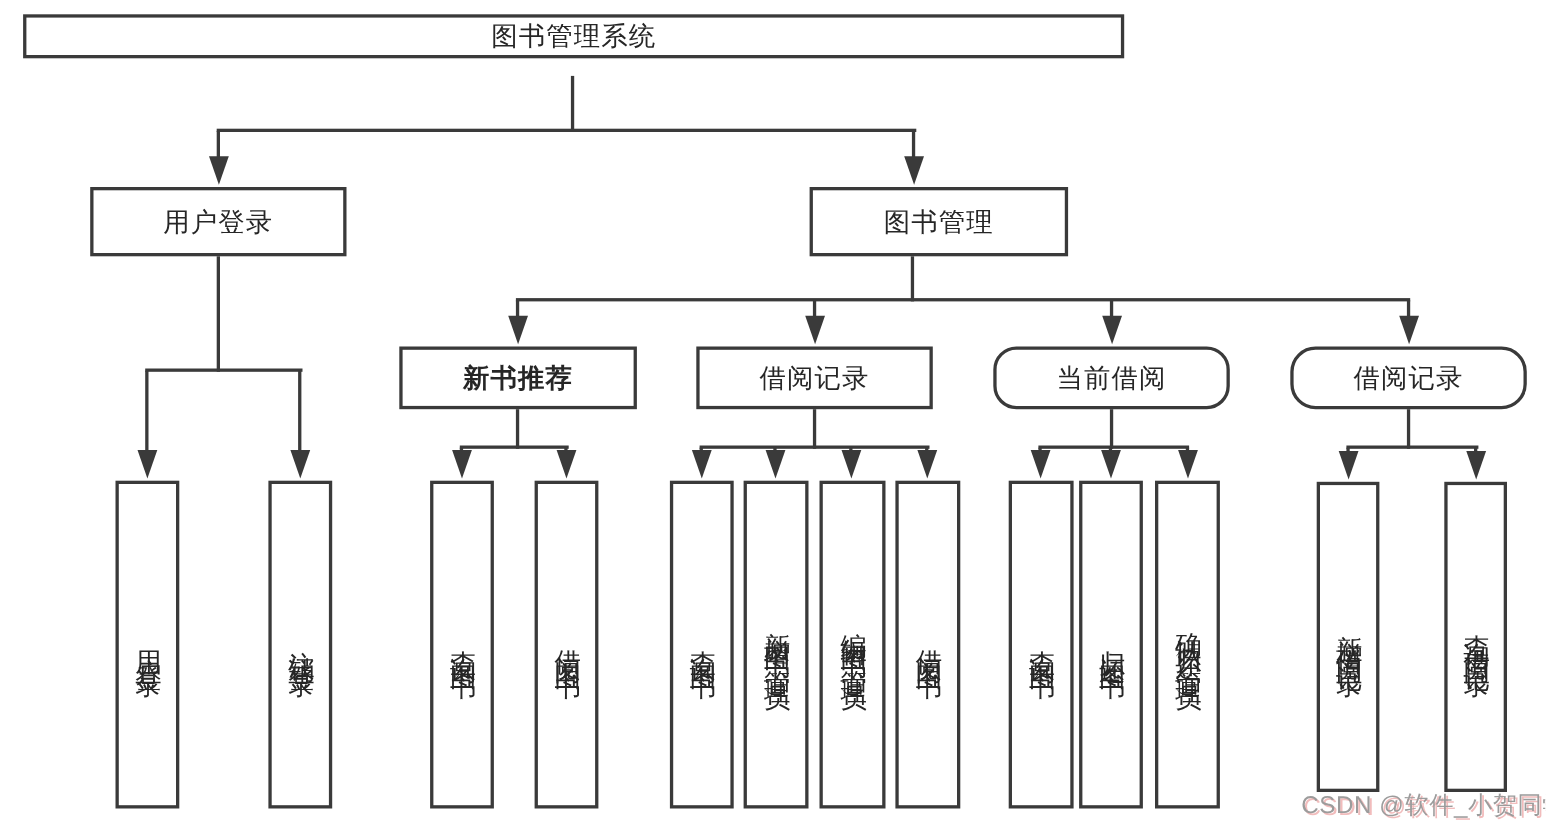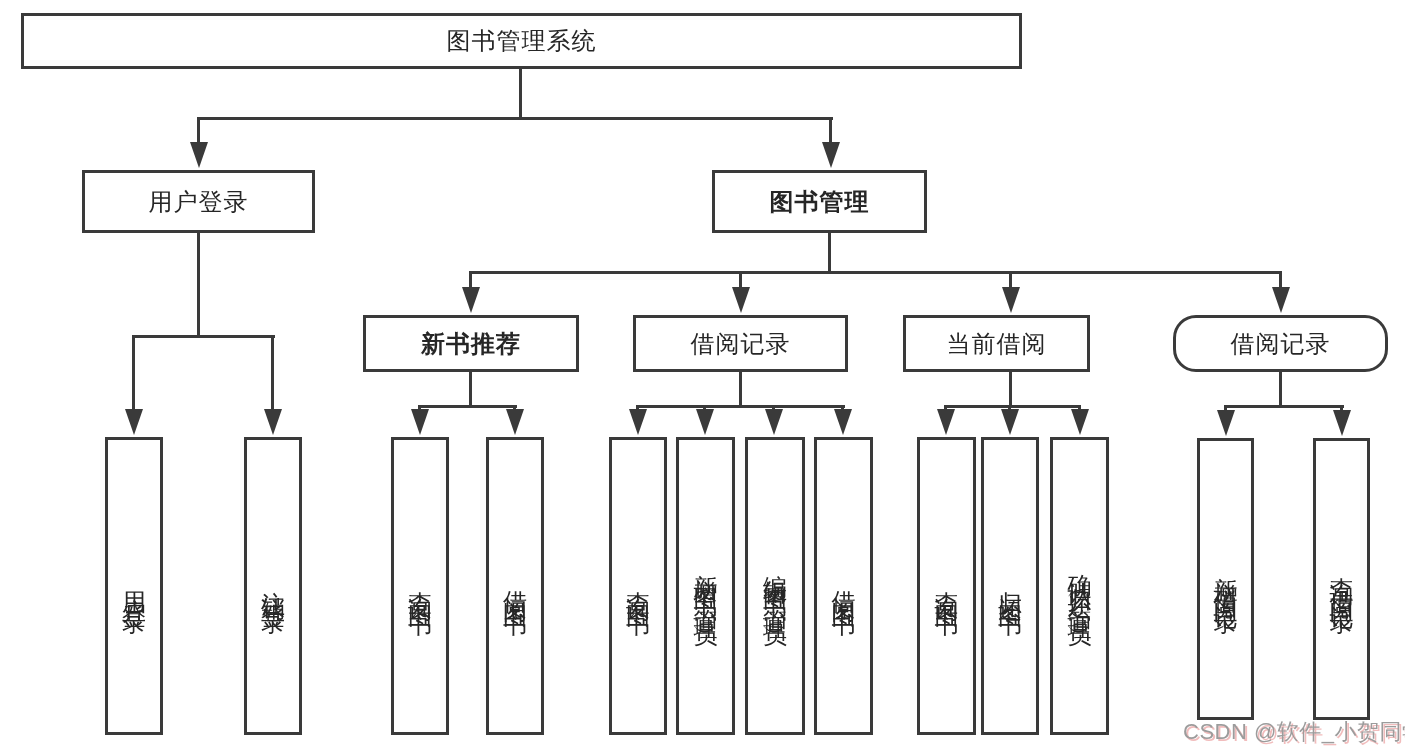--- a/index.html
+++ b/index.html
@@ -29,38 +29,38 @@
     position:absolute;left:1183px;top:717px;z-index:5;
     font-size:22px;color:#9c9c9c;letter-spacing:0.5px;white-space:nowrap;
     text-shadow:2px 2px 0 rgba(224,106,106,0.45);
   }
 </style>
 </head>
 <body>
 
 <div id="stage">
 
-  <div class="box" style="left:21px;top:13px;width:1001px;height:56px;">
+  <div class="box" style="left:21px;top:13px;width:1001px;height:40px;">
     <span>图书管理系统</span>
   </div>
 
   <div class="box" style="left:82px;top:170px;width:233px;height:63px;">
     <span>用户登录</span>
   </div>
-  <div class="box" style="left:712px;top:170px;width:215px;height:63px;font-weight:bold;">
+  <div class="box" style="left:736px;top:170px;width:235px;height:63px;">
     <span>图书管理</span>
   </div>
 
   <div class="box" style="left:363px;top:315px;width:216px;height:57px;font-weight:bold;">
     <span>新书推荐</span>
   </div>
   <div class="box" style="left:633px;top:315px;width:215px;height:57px;">
     <span>借阅记录</span>
   </div>
-  <div class="box" style="left:903px;top:315px;width:187px;height:57px;">
+  <div class="box" style="left:903px;top:315px;width:215px;height:57px;border-radius:21px;">
     <span>当前借阅</span>
   </div>
   <div class="box" style="left:1173px;top:315px;width:215px;height:57px;border-radius:23px;">
     <span>借阅记录</span>
   </div>
 
   <div class="leaf" style="left:105px;top:437px;width:58px;height:298px;">
     <span>用户登录</span>
   </div>
   <div class="leaf" style="left:244px;top:437px;width:58px;height:298px;">

